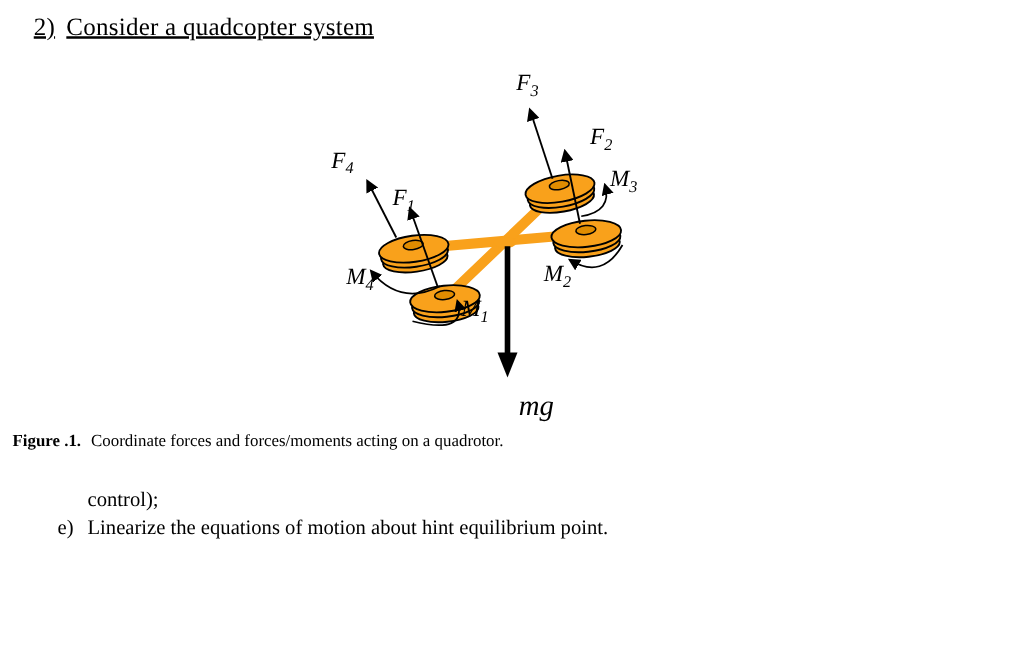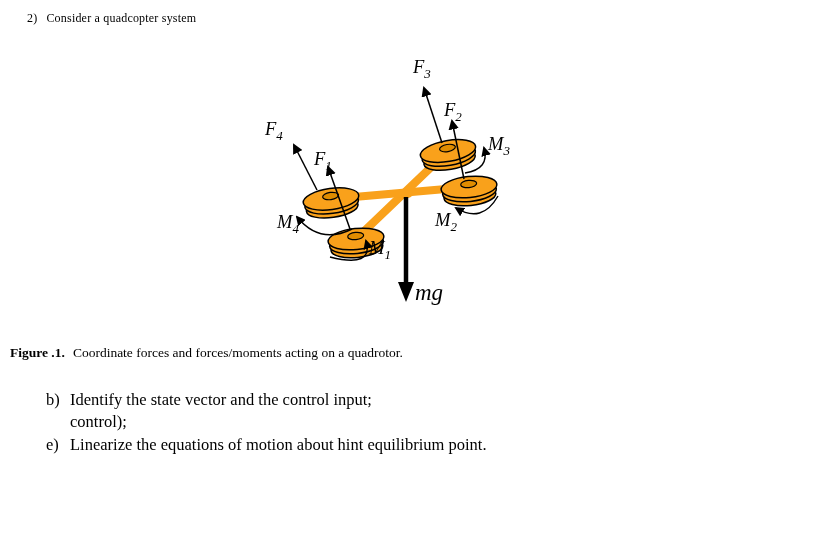--- a/index.html
+++ b/index.html
@@ -4,38 +4,38 @@
 <style>
   html,body { margin:0; padding:0; }
   body {
     width:814px; height:537px;
     background:#ffffff; color:#000;
     position:relative; overflow:hidden;
     font-family:"Liberation Serif", serif;
   }
   .title {
     position:absolute; left:27px; top:11px;
-    font-size:12px; letter-spacing:0.2px;
+    font-size:20px; letter-spacing:0.2px;text-decoration:underline;
   }
   .title .t-marker { margin-right:9px; }
 
   
   .figure-area { position:absolute; left:0; top:0; width:675px; height:340px; }
   .figure-area svg { position:absolute; left:0; top:0; }
   .disc { fill:var(--body,#F9A11B); stroke:#000; stroke-width:1.5; }
   .hub  { fill:var(--hub,#E08C00); stroke:#000; stroke-width:1.2; }
   .beam { stroke:var(--body,#F9A11B); stroke-width:8; stroke-linecap:round; fill:none; }
   .farrow { stroke:#000; stroke-width:1.5; fill:none; }
   .marc { stroke:#000; stroke-width:1.4; fill:none; }
   .flabel {
     position:absolute; font-style:italic; font-size:18.5px;
     font-family:"Liberation Serif", serif; white-space:nowrap;
   }
   .flabel sub { font-size:13px; font-style:italic; }
-  .mg-label { font-size:23px; }
+  .mg-label { font-size:23px;margin-top:32px; }
 
   
   .caption {
     position:absolute; left:10px; top:345px;
     font-size:13.5px;
   }
   .caption .cap-label { font-weight:bold; margin-right:8px;text-align:right; }
 
   
   .tasks {
@@ -87,37 +87,34 @@
     <line class="farrow" x1="442" y1="143" x2="424" y2="88" marker-end="url(#arrow)"></line>
     <line class="farrow" x1="464" y1="179" x2="452" y2="121" marker-end="url(#arrow)"></line>
 
     <path class="marc" d="M 352 229 Q 320 245 297 217" marker-end="url(#arrow)"></path>
     <path class="marc" d="M 330 257 Q 374 268 366 241" marker-end="url(#arrow)"></path>
     <path class="marc" d="M 498 196 Q 482 224 456 208" marker-end="url(#arrow)"></path>
     <path class="marc" d="M 465 173 Q 490 169 484 148" marker-end="url(#arrow)"></path>
   </svg>
 
   <span class="flabel" style="left:413px;top:57px"><span>F</span><sub>3</sub></span>
-  <span class="flabel" style="left:444px;top:100px"><span>F</span><sub>2</sub></span>
+  <span class="flabel" style="left:472px;top:100px"><span>F</span><sub>2</sub></span>
   <span class="flabel" style="left:265px;top:119px"><span>F</span><sub>4</sub></span>
   <span class="flabel" style="left:314px;top:149px"><span>F</span><sub>1</sub></span>
   <span class="flabel" style="left:488px;top:134px"><span>M</span><sub>3</sub></span>
   <span class="flabel" style="left:435px;top:210px"><span>M</span><sub>2</sub></span>
   <span class="flabel" style="left:277px;top:212px"><span>M</span><sub>4</sub></span>
   <span class="flabel" style="left:369px;top:238px"><span>M</span><sub>1</sub></span>
   <span class="flabel mg-label" style="left:415px;top:280px">mg</span>
 </div>
 
 <div class="caption">
   <span class="cap-label">Figure .1.</span><span>Coordinate forces and forces/moments acting on a quadrotor.</span>
 </div>
 
 <div class="tasks">
-  <div class="task">
-    <span class="marker">b)</span><span>Identify the state vector and the control input;</span>
-  </div>
   <div class="task task-d">
     <div class="d-line2">control);</div>
   </div>
   <div class="task">
     <span class="marker">e)</span><span>Linearize the equations of motion about hint equilibrium point.</span>
   </div>
 </div>
 
 </body></html>

